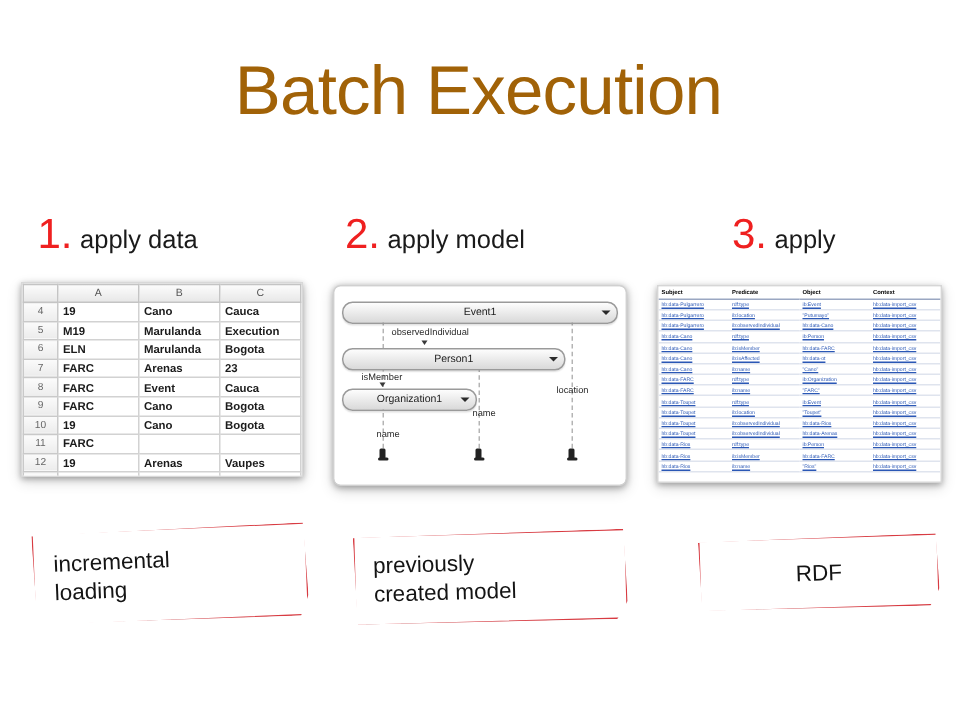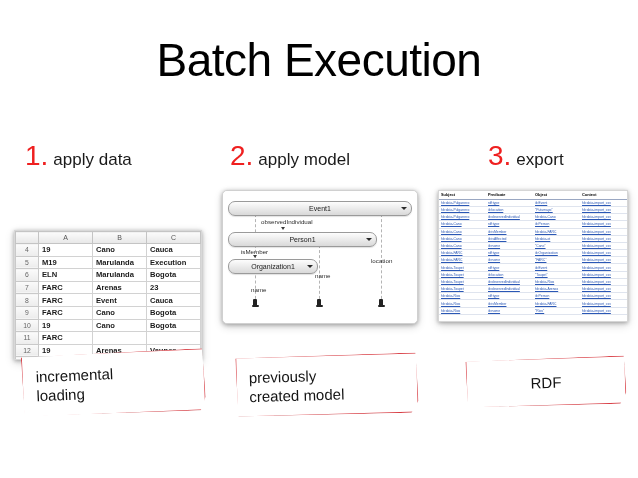--- a/index.html
+++ b/index.html
@@ -18,21 +18,21 @@
   
   #slide-title {
     position: absolute;
     left: 0;
     top: 32px;
     width: 638px;
     text-align: center;
     font-size: 46px;
     line-height: 56px;
     font-weight: 400;
-    color: #000000;
+    color: #a16207;
     letter-spacing: -0.5px;
   }
 
   
   .step-label {
     position: absolute;
     top: 140px;
     white-space: nowrap;
     color: #000000;
   }
@@ -54,21 +54,20 @@
   
   .panel {
     position: absolute;
     background: #ffffff;
     box-shadow: 0 1px 4px rgba(0,0,0,0.30), 0 3px 9px rgba(0,0,0,0.16);
     overflow: hidden;
   }
   #panel-spreadsheet {
     left: 14px; top: 188px; width: 186px; height: 128px;
     border: 1px solid #d8d8d8;
-    margin-top: 42px;
   }
   #panel-model {
     left: 222px; top: 190px; width: 194px; height: 132px;
     border: 1px solid #d0d0d0;
     border-radius: 5px;
     background: #fbfbfb;
   }
   #panel-rdf {
     left: 438px; top: 190px; width: 188px; height: 130px;
     border: 1px solid #d6d6d6;
@@ -250,21 +249,21 @@
 
 <div id="slide-title">Batch Execution</div>
 
 <div class="step-label" id="step-1">
   <span class="num">1.</span><span class="txt">apply data</span>
 </div>
 <div class="step-label" id="step-2">
   <span class="num">2.</span><span class="txt">apply model</span>
 </div>
 <div class="step-label" id="step-3">
-  <span class="num">3.</span><span class="txt">export</span>
+  <span class="num">3.</span><span class="txt">apply</span>
 </div>
 
 <div class="panel" id="panel-spreadsheet">
   <table class="sheet">
     <thead>
       <tr>
         <th class="corner"></th>
         <th>A</th>
         <th>B</th>
         <th>C</th>

